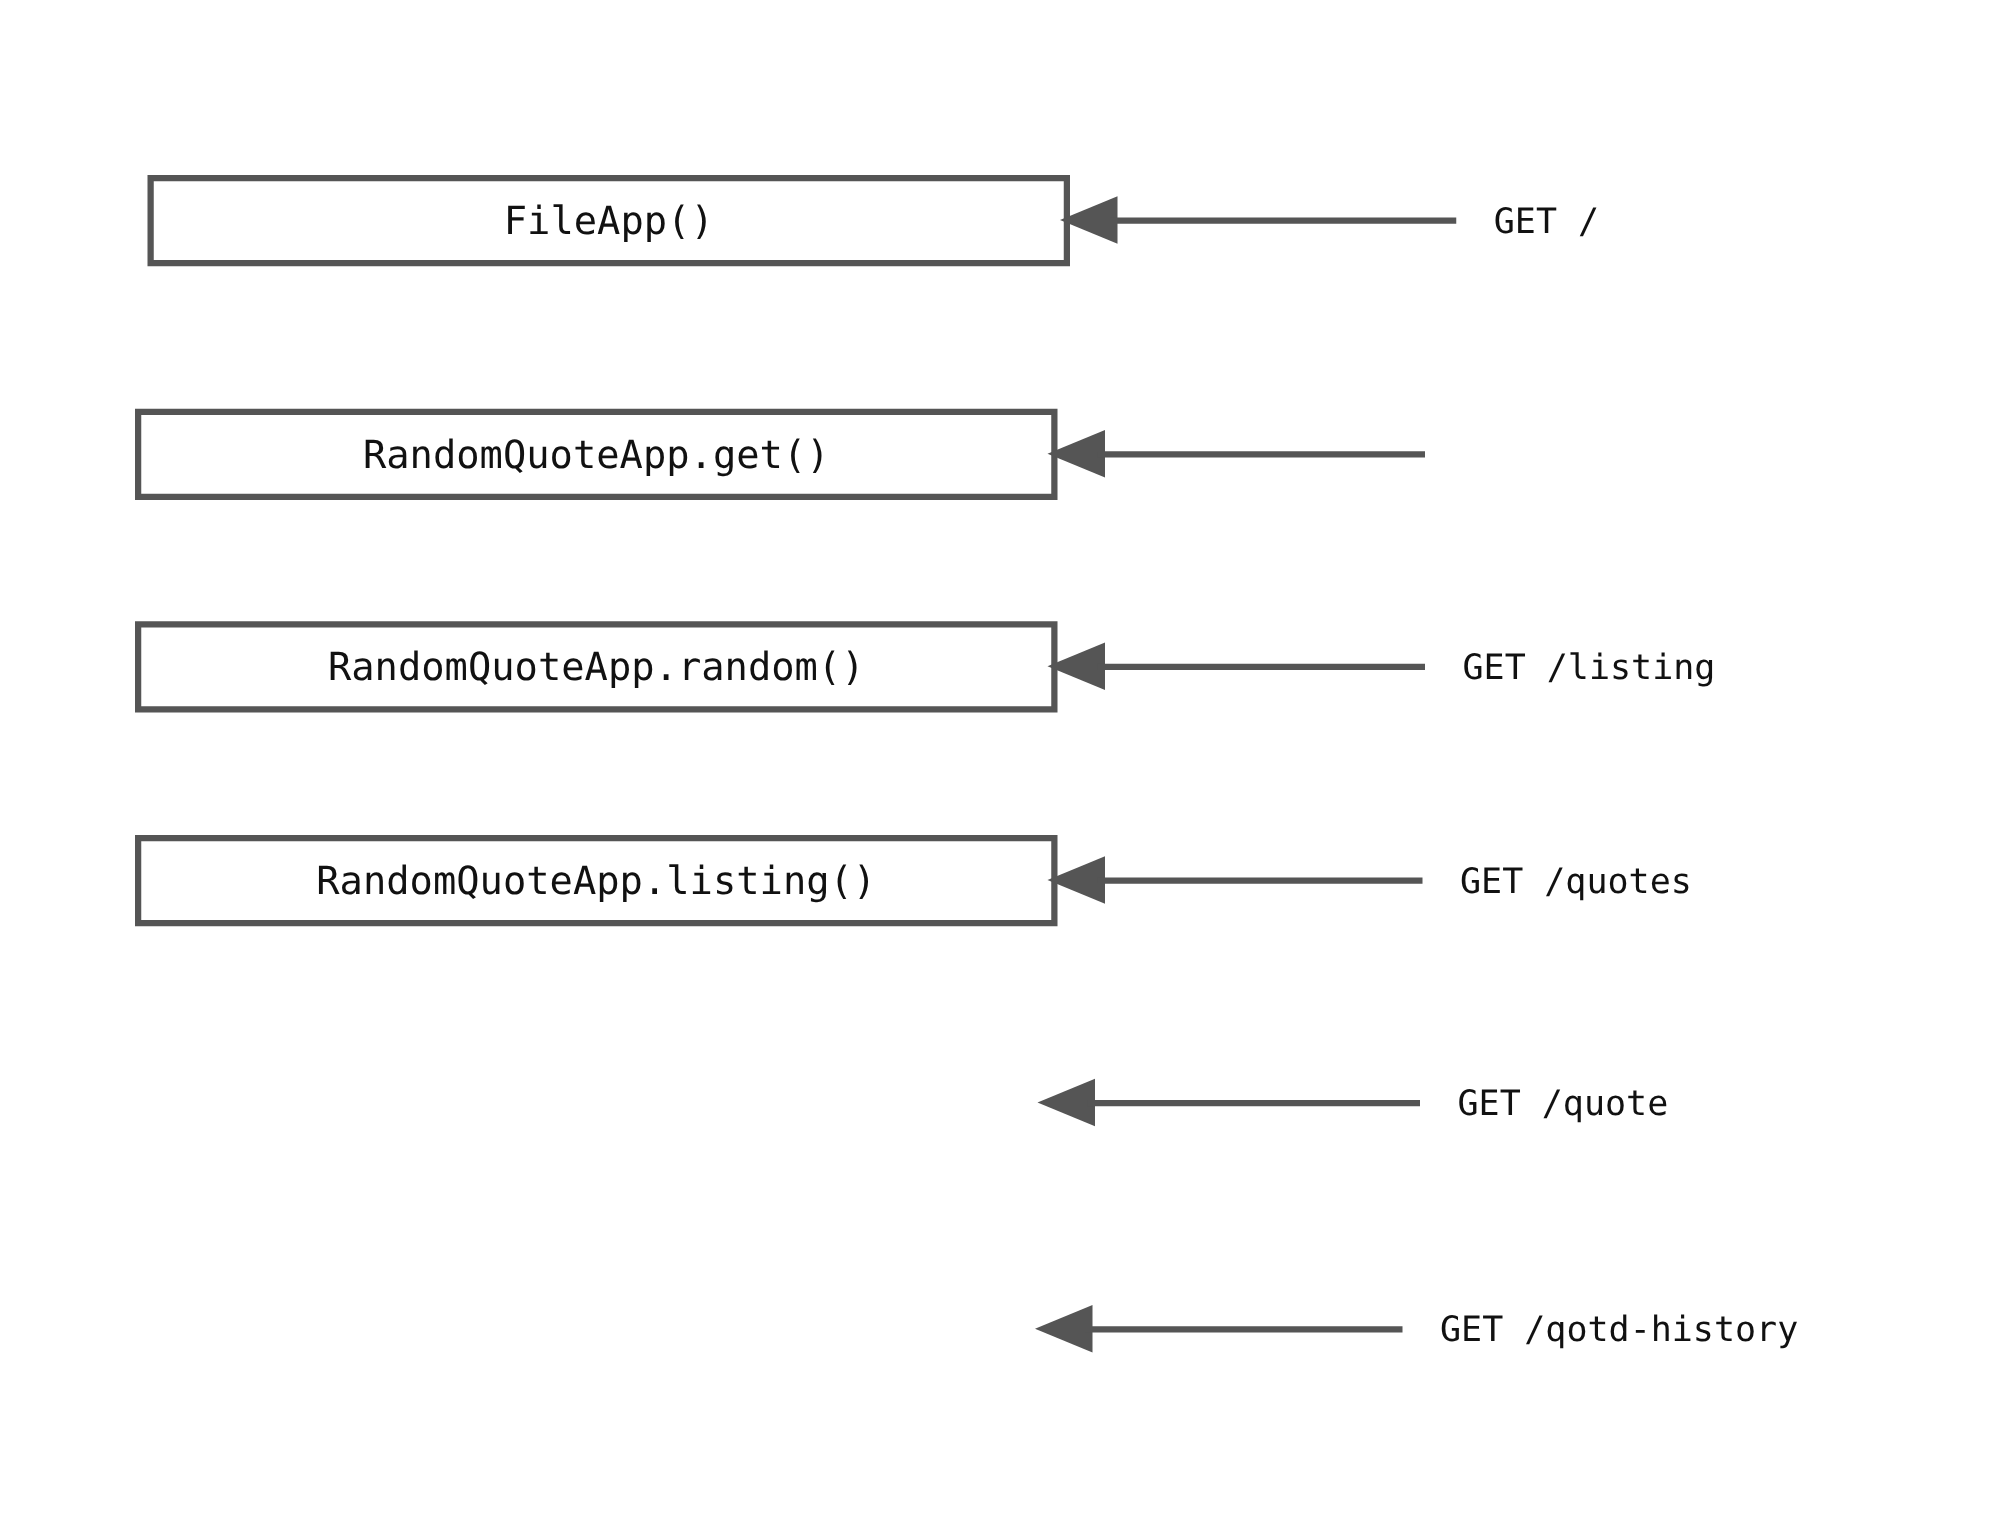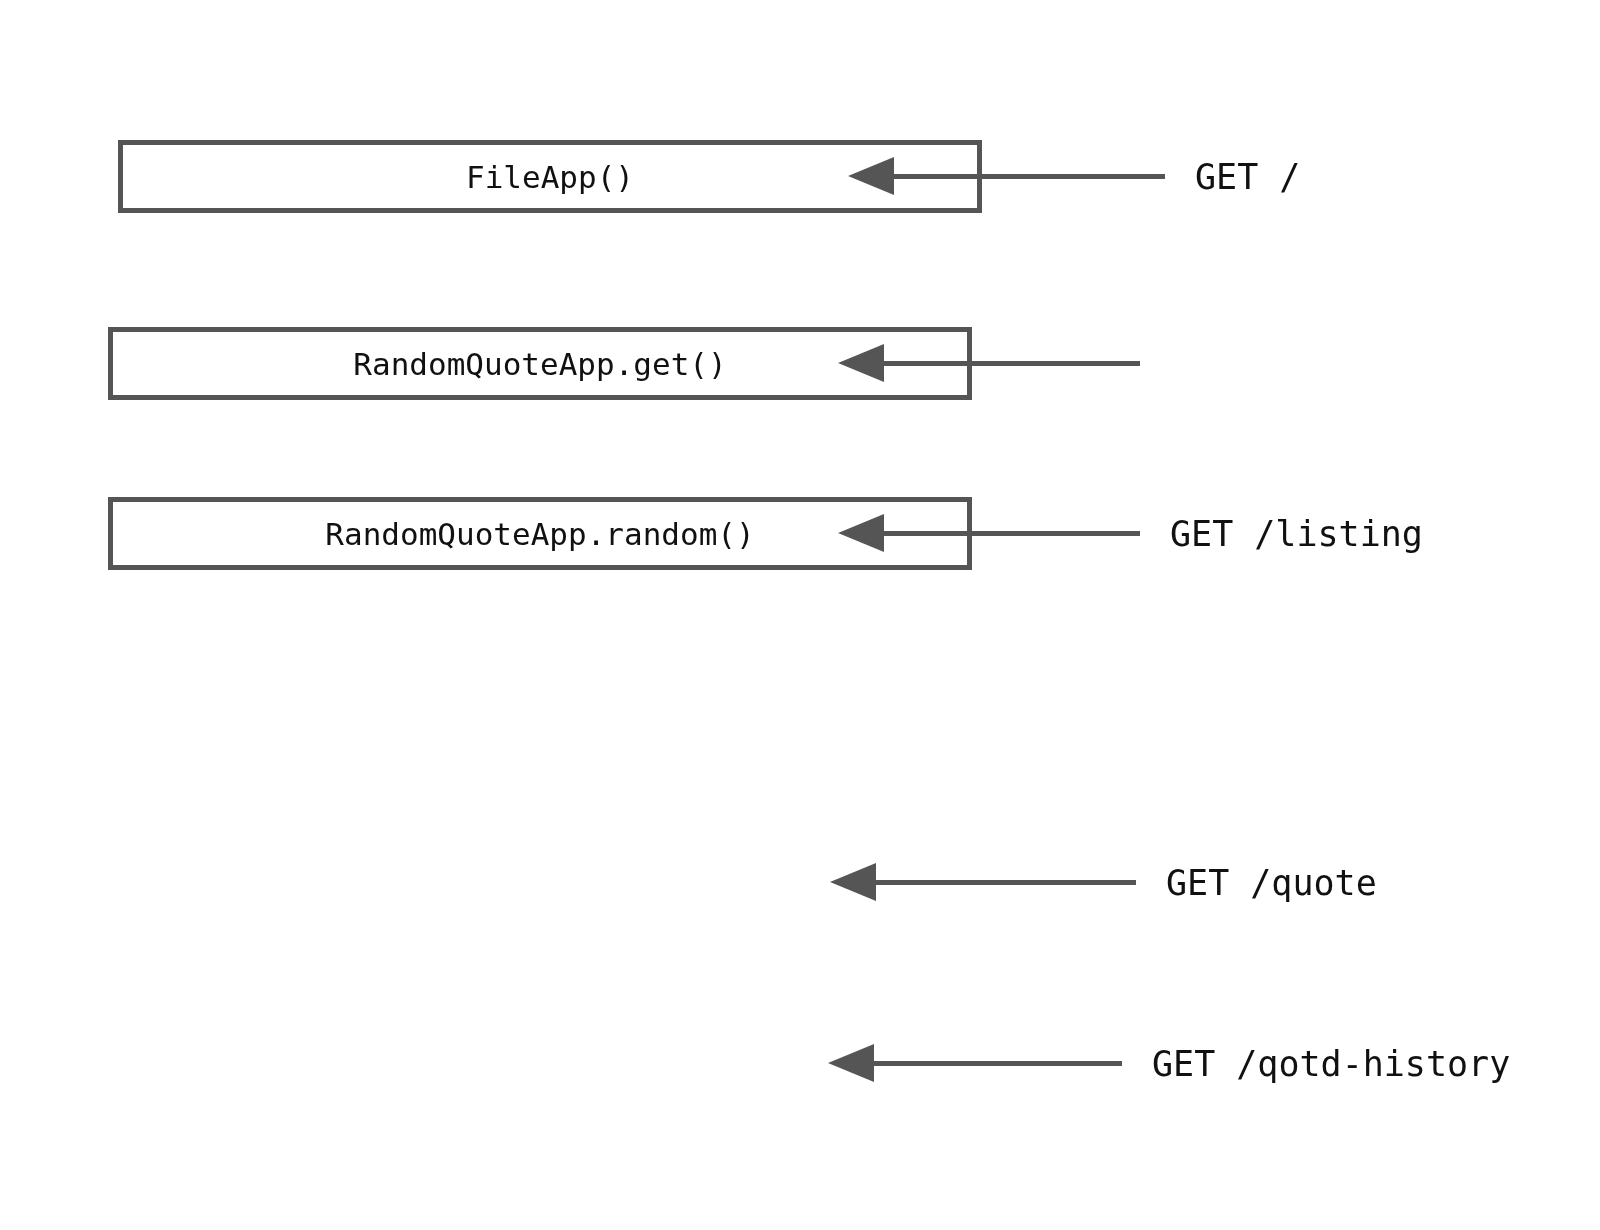--- a/index.html
+++ b/index.html
@@ -18,21 +18,21 @@
   .row {
     position: absolute;
     left: 0;
     right: 0;
     height: 73px;
   }
   .box {
     position: absolute;
     left: var(--bl);
     top: 0;
-    width: 864px;
+    width: 738px;
     height: 73px;
     box-sizing: border-box;
     border: 5px solid #555555;
     background: #ffffff;
     display: flex;
     align-items: center;
     justify-content: center;
   }
   .box span {
     font-size: 31px;
@@ -65,21 +65,21 @@
     height: 5px;
     background: #555555;
   }
   .route {
     position: absolute;
     left: var(--ll);
     top: 0;
     height: 73px;
     display: flex;
     align-items: center;
-    font-size: 35px;
+    font-size: 28px;
     color: #111111;
     white-space: nowrap;
   }
 </style>
 </head>
 <body>
 
 <div class="canvas">
 
   <div class="row" style="top:140px; --bl:118px; --ll:1195px">
@@ -107,20 +107,30 @@
     <div class="box">
       <span>RandomQuoteApp.random()</span>
     </div>
     <div class="arrow">
       <span class="head"></span>
       <span class="shaft"></span>
     </div>
     <div class="route">GET /listing</div>
   </div>
 
+  <div class="row" style="top:668px; --bl:108px; --ll:1168px">
+    <div class="box">
+      <span>RandomQuoteApp.listing()</span>
+    </div>
+    <div class="arrow">
+      <span class="head"></span>
+      <span class="shaft"></span>
+    </div>
+    <div class="route">GET /quotes</div>
+  </div>
 
   <div class="row" style="top:846px; --bl:100px; --ll:1166px">
     <div class="arrow">
       <span class="head"></span>
       <span class="shaft"></span>
     </div>
     <div class="route">GET /quote</div>
   </div>
 
   <div class="row" style="top:1027px; --bl:98px; --ll:1152px">

